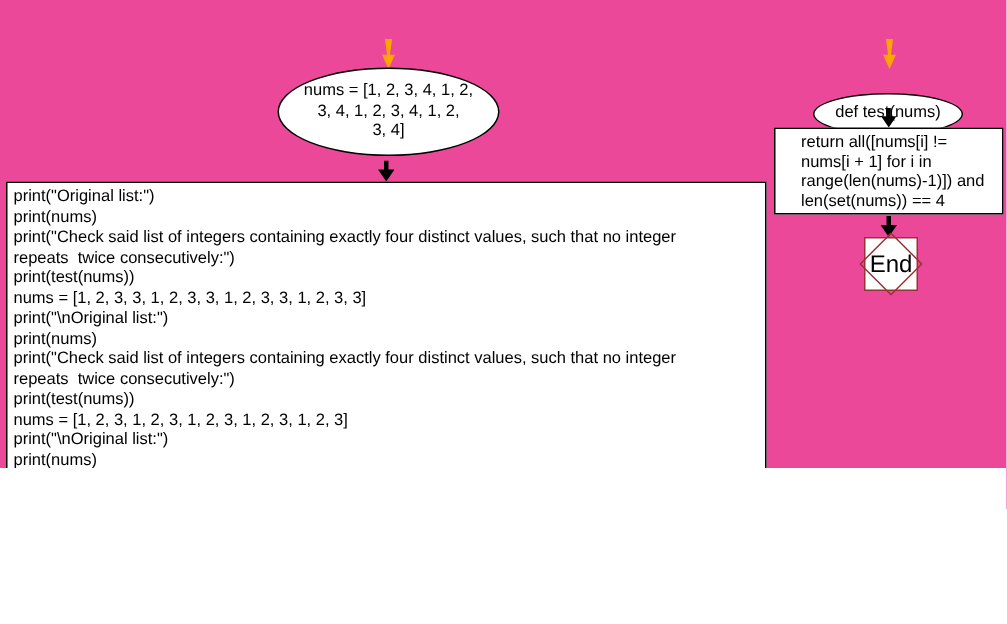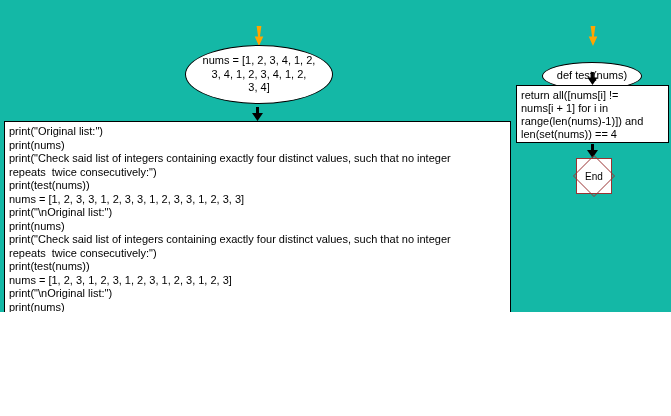--- a/index.html
+++ b/index.html
@@ -1,36 +1,36 @@
 <!DOCTYPE html>
 <html><head>
 <meta charset="utf-8">
 <style>
   html,body { margin:0; padding:0; background:#fff; }
   .canvas {
-    position:relative; width:671px; height:312px; background:#14b8a6;
+    position:relative; width:671px; height:312px; background:#ec4899;
     font-family:"Liberation Sans", sans-serif; color:#000; overflow:hidden;
   }
   .node { position:absolute; box-sizing:border-box; border:1px solid #000; background:#fff; }
   .ellipse {
     border-radius:50%;
     display:flex; align-items:center; justify-content:center; text-align:center;
   }
   .code { font-size:11px; line-height:13.5px; white-space:pre; margin:0; font-family:"Liberation Sans", sans-serif; }
   .big-rect { padding:3px 4px; }
-  .ret-rect { padding:3px 4px; }
+  .ret-rect { padding:3px 17px; }
   .ret-rect .code { line-height:13px; }
   .ellipse .code { line-height:13.5px; text-align:center; }
   .arrow { position:absolute; display:block; }
   .end-node { position:absolute; width:42px; height:42px; }
   .end-node svg { position:absolute; left:0; top:0; }
   .end-label {
     position:absolute; left:0; top:0; width:42px; height:42px;
     display:flex; align-items:center; justify-content:center;
-    font-size:10px; line-height:11px;text-align:center;
+    font-size:16px; line-height:11px;text-align:center;
   }
 </style>
 </head>
 <body>
 
 <div class="canvas">
 
   <svg class="arrow" style="left:252px; top:26px;" width="14" height="20" viewBox="0 0 14 21">
     <polygon points="4.5,0 9.5,0 8,11 11.5,11 7,21 2.5,11 6,11" fill="#FFA500"></polygon>
   </svg>

